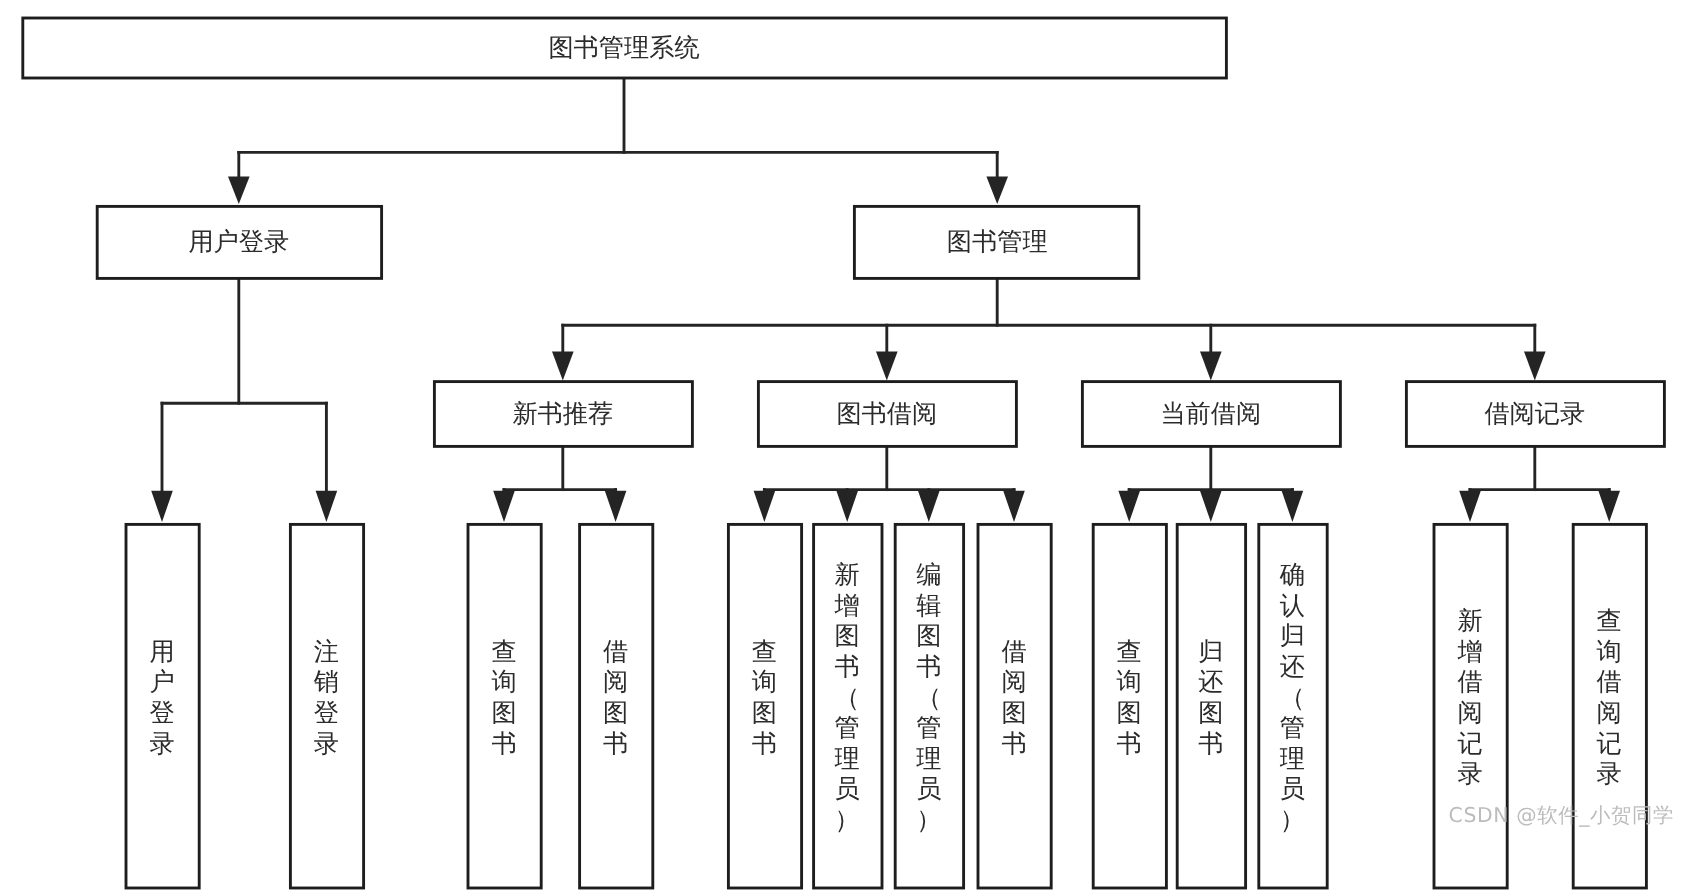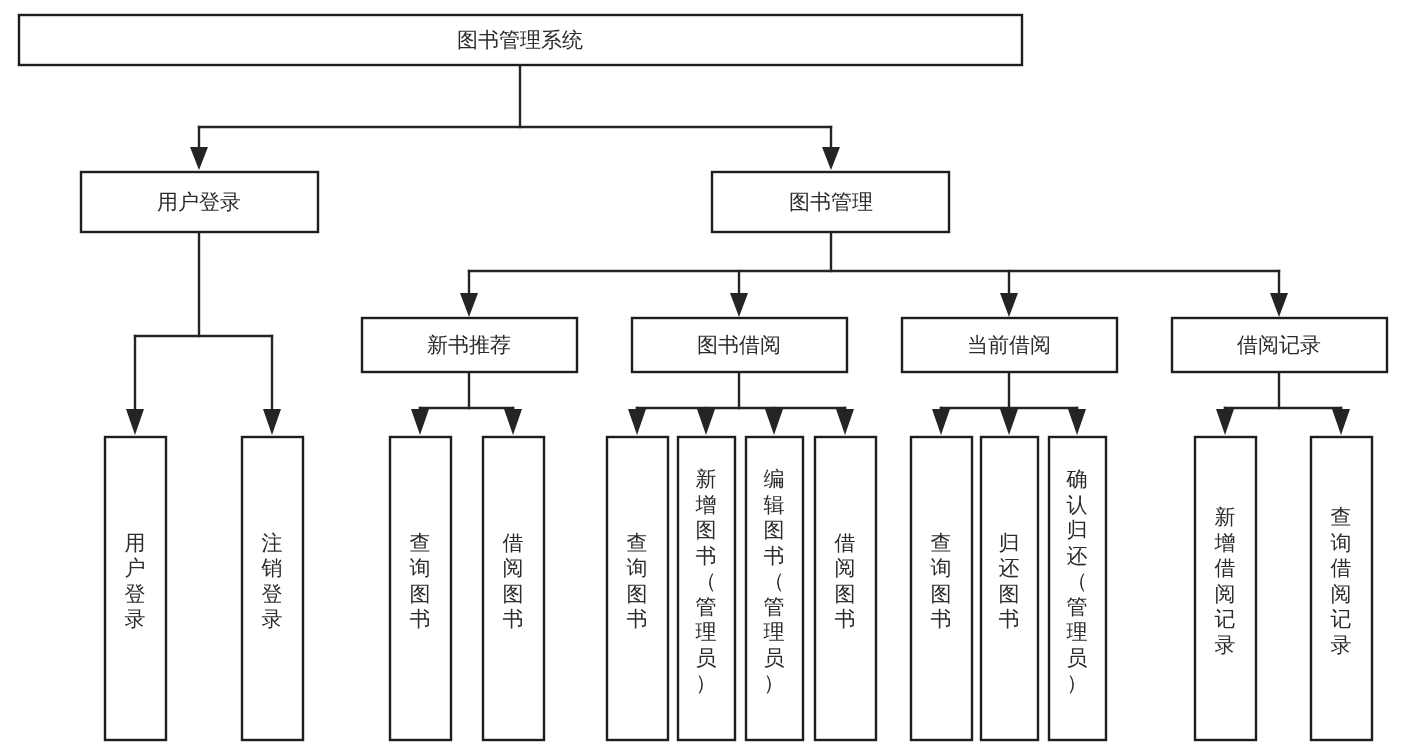--- a/index.html
+++ b/index.html
@@ -224,13 +224,14 @@
       <rect class="node-box" x="1195" y="437" width="61" height="303"></rect>
       <text class="node-label-vert" x="1225" y="0"><tspan x="1225" y="524.25">新</tspan><tspan x="1225" y="549.75">增</tspan><tspan x="1225" y="575.25">借</tspan><tspan x="1225" y="600.75">阅</tspan><tspan x="1225" y="626.25">记</tspan><tspan x="1225" y="651.75">录</tspan></text>
     </g>
     <g>
       <rect class="node-box" x="1311" y="437" width="61" height="303"></rect>
       <text class="node-label-vert" x="1341" y="0"><tspan x="1341" y="524.25">查</tspan><tspan x="1341" y="549.75">询</tspan><tspan x="1341" y="575.25">借</tspan><tspan x="1341" y="600.75">阅</tspan><tspan x="1341" y="626.25">记</tspan><tspan x="1341" y="651.75">录</tspan></text>
     </g>
 
   </svg>
 
+  <div class="watermark">CSDN @软件_小贺同学</div>
 </div>
 
 </body></html>

